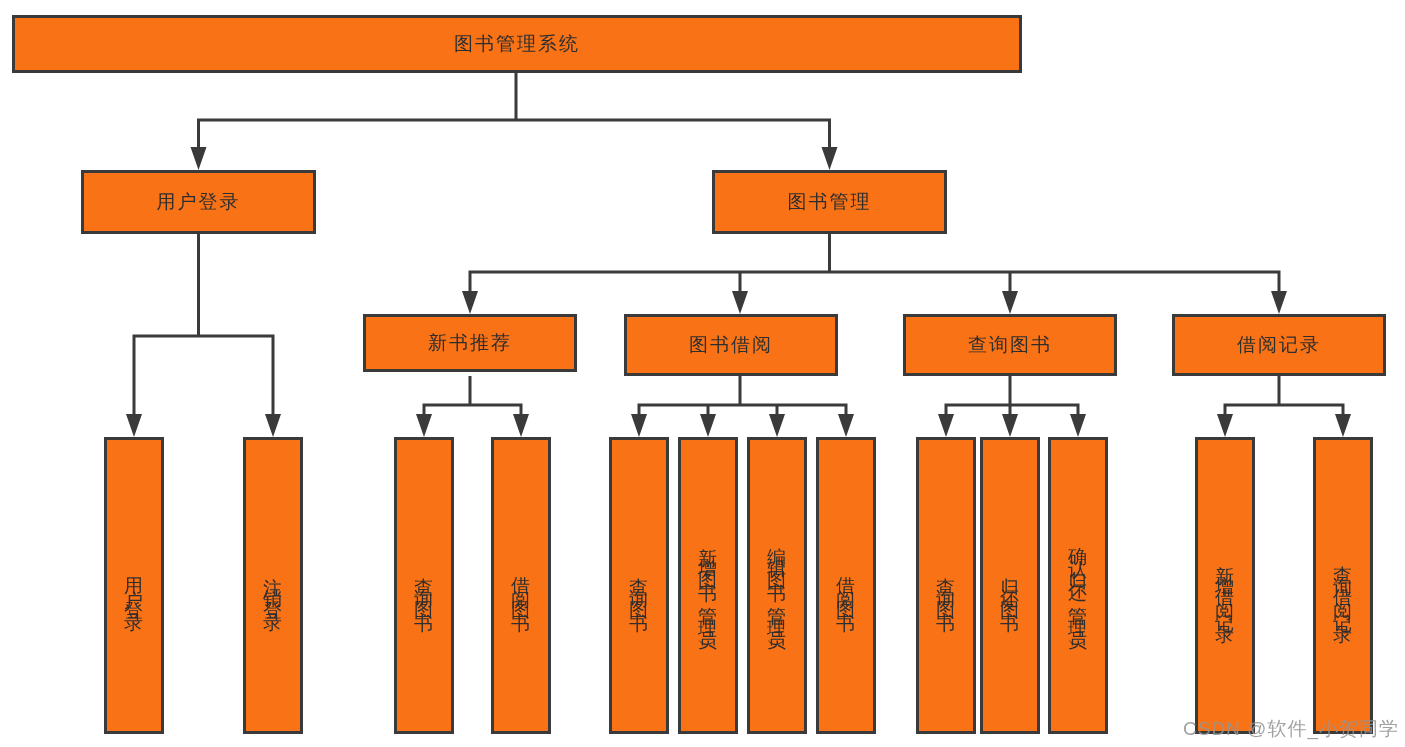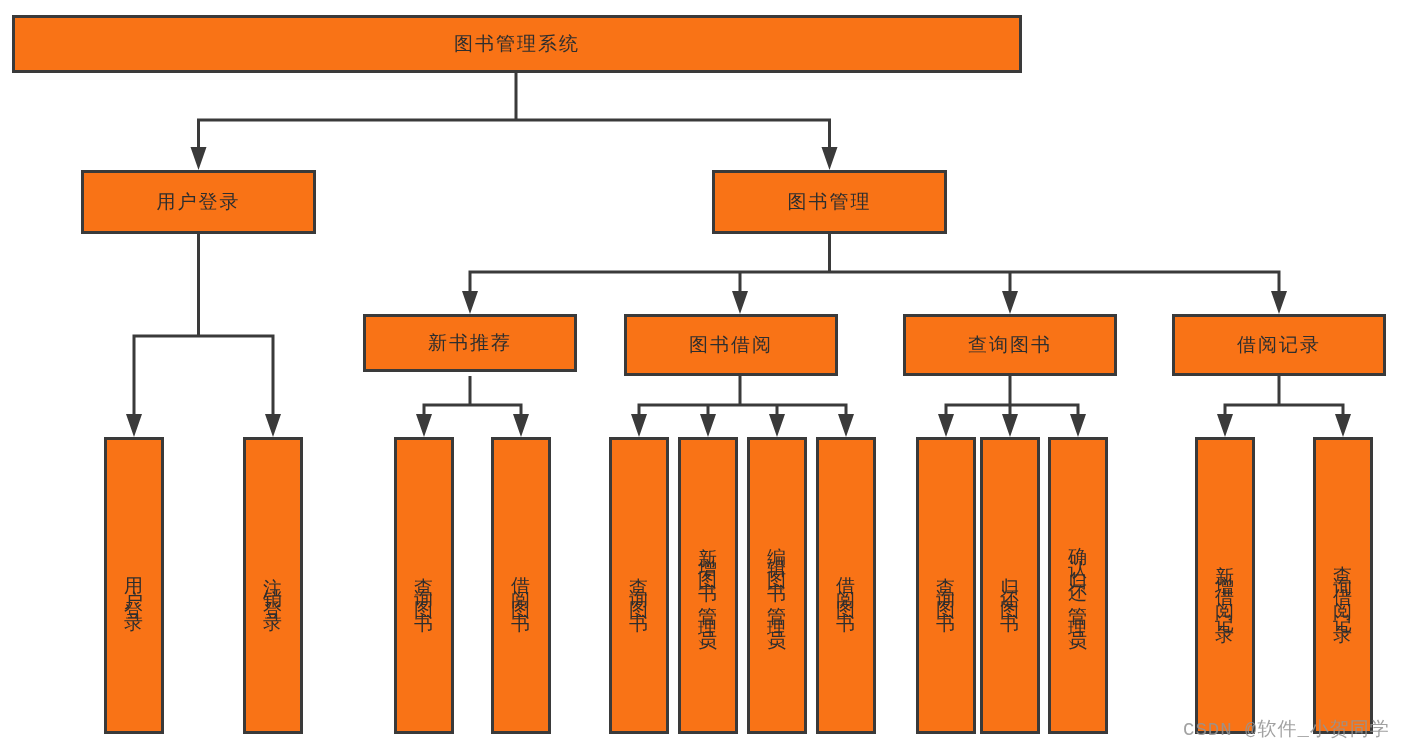--- a/index.html
+++ b/index.html
@@ -36,21 +36,20 @@
     line-height: 1;
   }
   .watermark {
     position: absolute;
     left: 1183px;
     top: 716px;
     font-size: 19px;
     color: rgba(148, 148, 148, 0.88);
     letter-spacing: 1px;
     white-space: nowrap;
-    font-family: Liberation Mono, monospace;
   }
 </style>
 </head>
 <body>
 
 <div class="canvas">
 
   <svg class="connectors" viewBox="0 0 1405 747" xmlns="http://www.w3.org/2000/svg" aria-hidden="true">
 
     <path fill="none" stroke="#3a3a3a" stroke-width="3" d="

